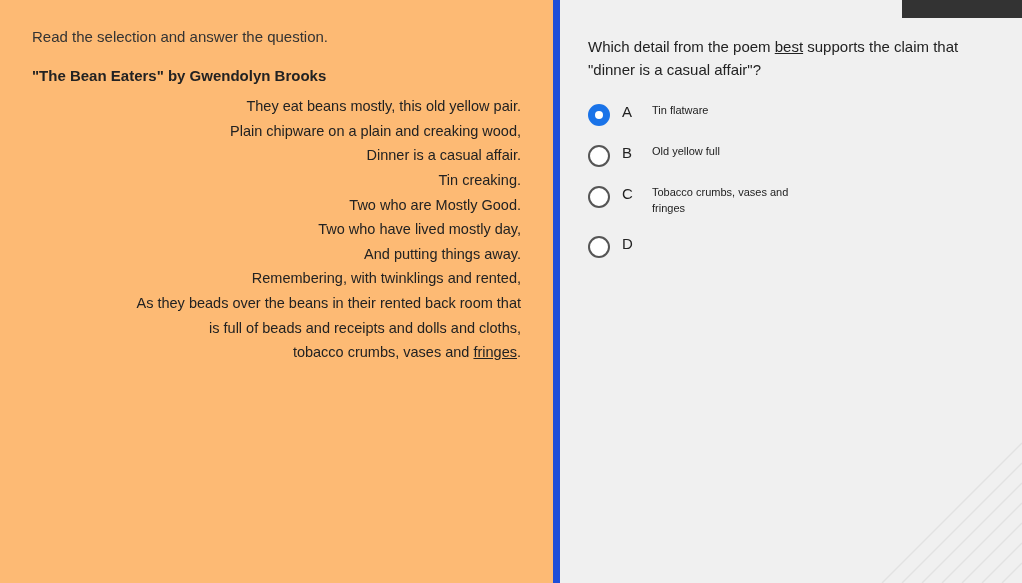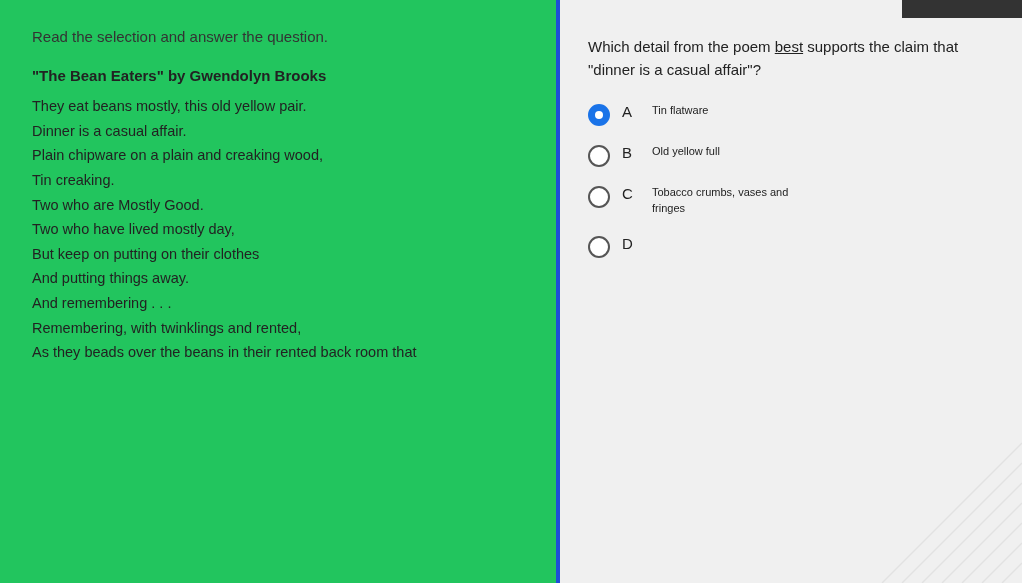--- a/index.html
+++ b/index.html
@@ -25,40 +25,41 @@
       background: #f0f0f0;
       display: flex;
       flex-direction: row;
       position: relative;
     }
 
     
     .left-panel {
       width: 560px;
       padding: 28px 32px 20px 32px;
-      background: #22c55e;
-      border-right: 4px solid #1d4ed8;
+      background: #fdba74;
+      border-right: 7px solid #1d4ed8;
     }
 
     .instruction-text {
       font-size: 15px;
       color: #333;
       margin-bottom: 22px;
     }
 
     .poem-title {
       font-size: 15px;
       font-weight: bold;
       margin-bottom: 10px;
     }
 
     .poem-body {
       font-size: 14.5px;
       line-height: 1.6;
       color: #222;
+      text-align: right;
     }
 
     .poem-body p {
       margin: 0;
       line-height: 1.7;
     }
 
     .underline {
       text-decoration: underline;
     }
@@ -160,30 +161,30 @@
 
   <div class="top-bar"></div>
 
   <div class="left-panel">
     <p class="instruction-text">Read the selection and answer the question.</p>
 
     <p class="poem-title">"The Bean Eaters" by Gwendolyn Brooks</p>
 
     <div class="poem-body">
       <p>They eat beans mostly, this old yellow pair.</p>
+      <p>Plain chipware on a plain and creaking wood,</p>
       <p>Dinner is a casual affair.</p>
-      <p>Plain chipware on a plain and creaking wood,</p>
       <p>Tin creaking.</p>
       <p>Two who are Mostly Good.</p>
       <p>Two who have lived mostly day,</p>
-      <p>But keep on putting on their clothes</p>
       <p>And putting things away.</p>
-      <p>And remembering . . .</p>
       <p>Remembering, with twinklings and rented,</p>
       <p>As they beads over the beans in their rented back room that</p>
+      <p>is full of beads and receipts and dolls and cloths,</p>
+      <p>tobacco crumbs, vases and <span class="underline">fringes</span>.</p>
     </div>
   </div>
 
   <div class="right-panel">
     <div class="question-text">
       Which detail from the poem <span class="underline">best</span> supports the claim that "dinner is a casual affair"?
     </div>
 
     <div class="answer-options">
 

